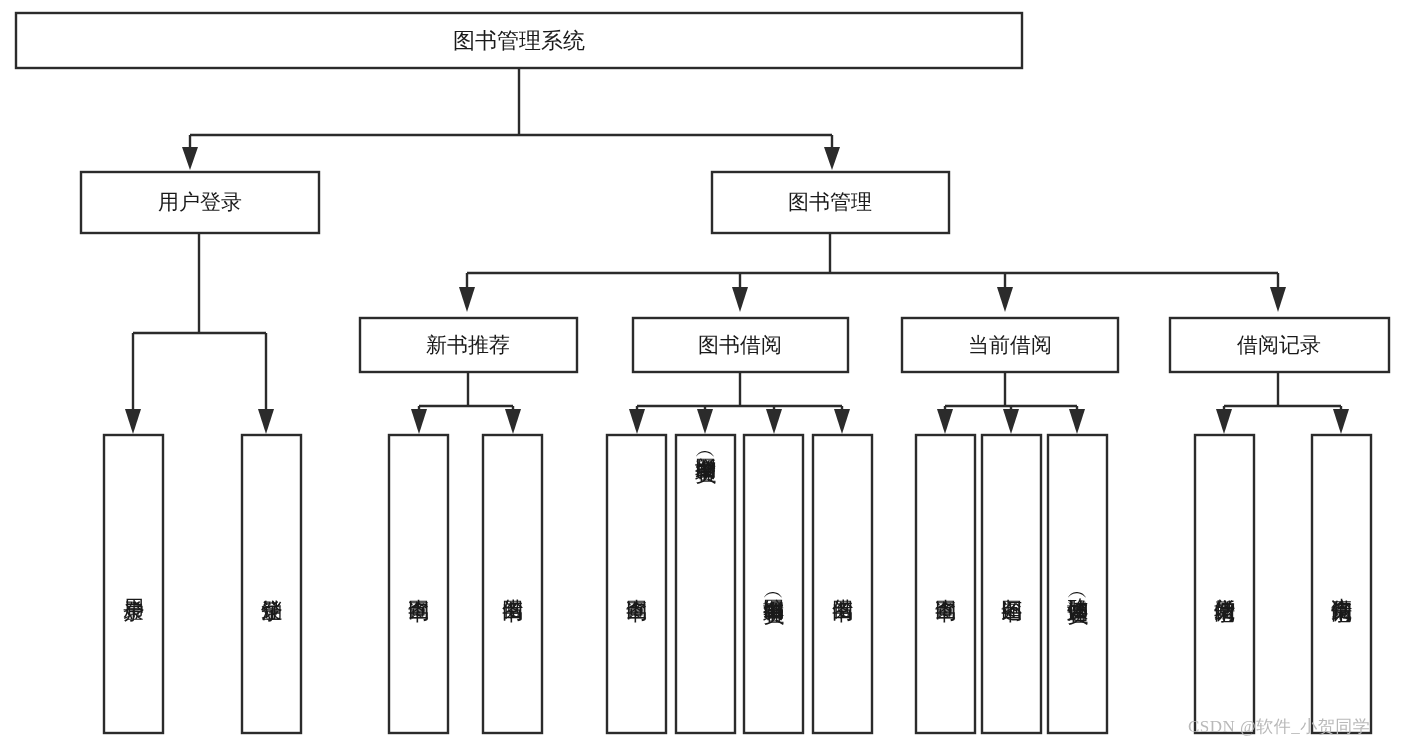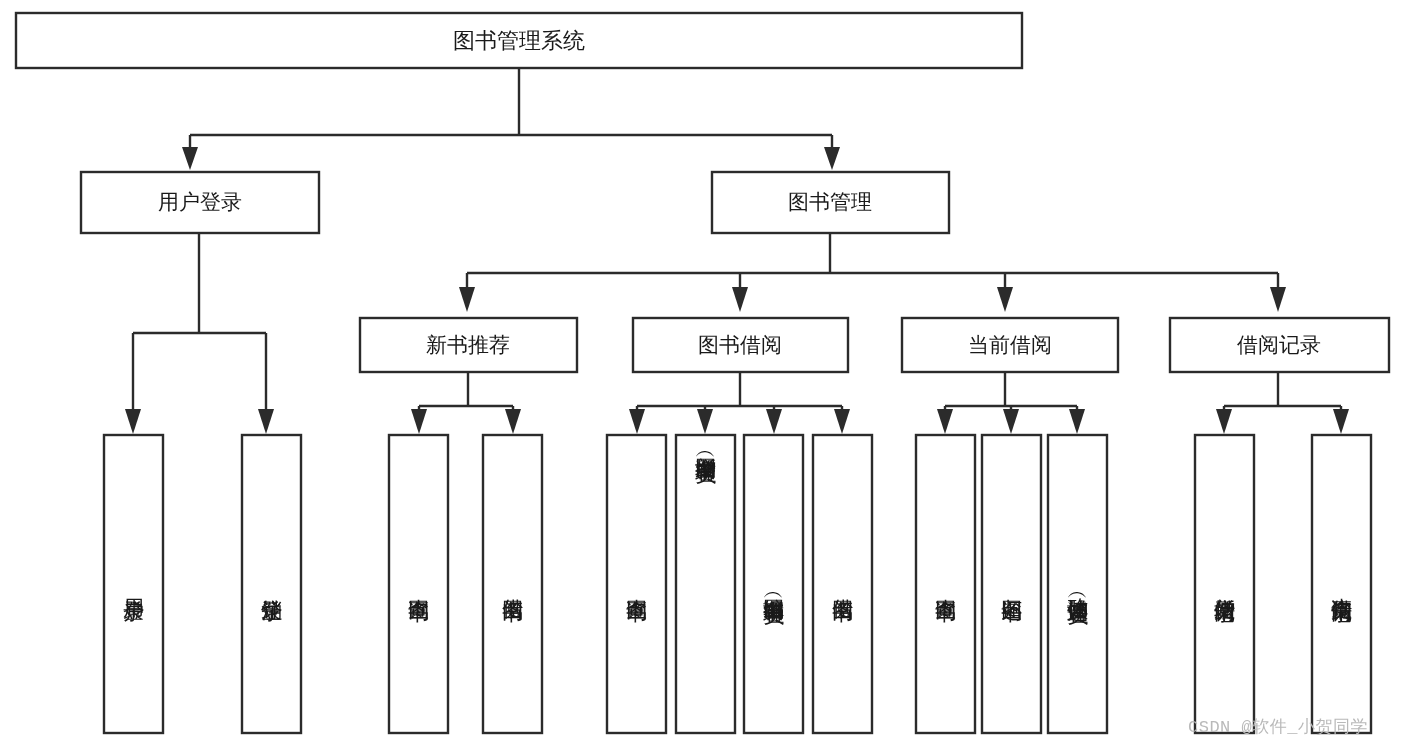--- a/index.html
+++ b/index.html
@@ -64,21 +64,21 @@
     color: #1a1a1a;
     letter-spacing: 1px;
     white-space: nowrap;
     text-align: center;
     pointer-events: none;
   }
   .watermark {
     position: absolute;
     left: 1188px;
     top: 715px;
-    font-family: Liberation Mono, monospace;
+    font-family: Liberation Serif, serif;
     font-size: 17px;
     color: #b9b9b9;
     white-space: nowrap;
     letter-spacing: 0.5px;
     text-align: center;
   }
 </style>
 </head>
 <body>
 

